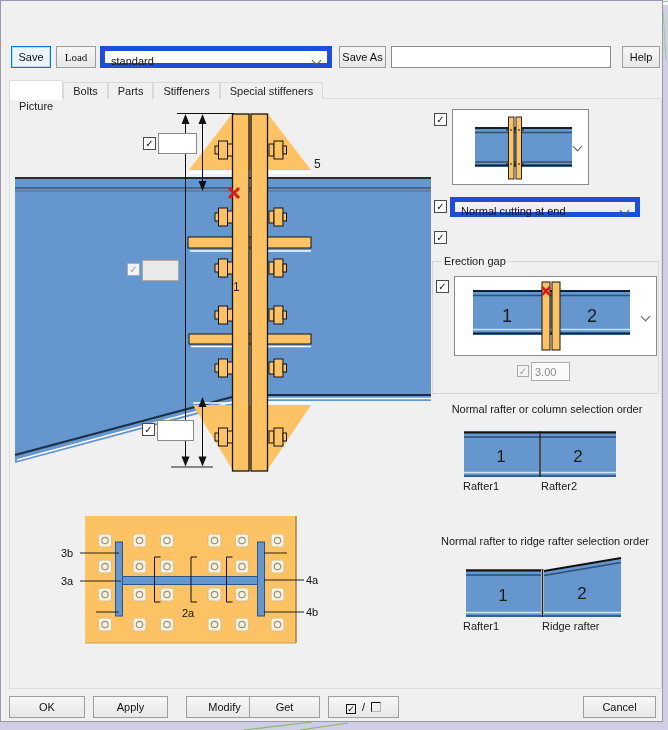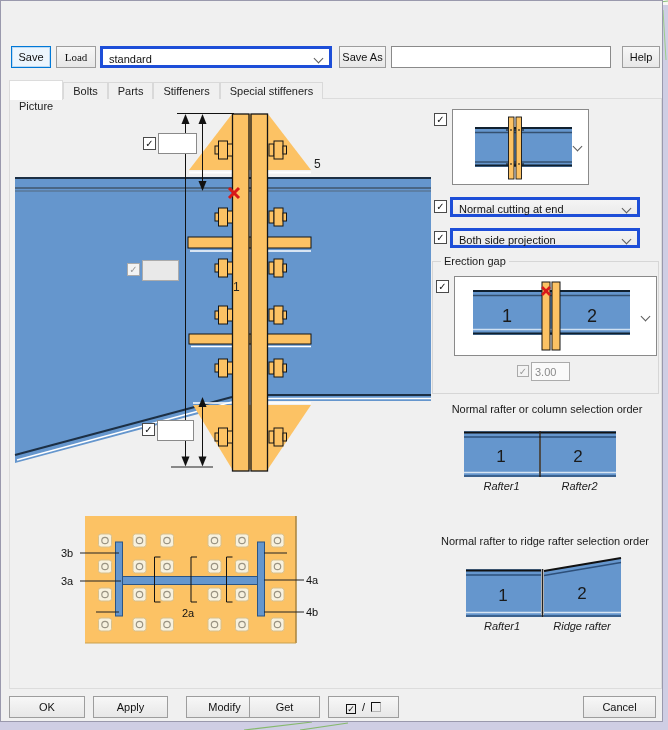--- a/index.html
+++ b/index.html
@@ -8,21 +8,21 @@
   #desktop-decor { position:absolute; left:0; top:0; z-index:0; }
   #dialog { position:absolute; left:0; top:0; width:663px; height:722px; background:#f0f0f0; border:1px solid #9a99ad; z-index:1; }
   
   #titlebar { position:absolute; left:0; top:0; width:100%; height:36px; background:#ffffff; border-bottom:1px solid #e4e4e4; }
   #title-icon { position:absolute; left:13px; top:9px; width:18px; height:18px; }
   #title-text { position:absolute; left:37px; top:11px; font-size:12px; color:#1a1a1a; }
   #close-btn { position:absolute; right:14px; top:8px; width:20px; height:20px; font-size:15px; line-height:20px; text-align:center; color:#444; cursor:pointer; }
   
   .btn { position:absolute; height:22px; border:1px solid #9d9d9d; background:linear-gradient(#f7f7f7,#e7e7e7); font-size:11px; text-align:center; line-height:20px; color:#111; }
   .btn.primary { border:1px solid #0078d7; background:#ecf5fd; box-shadow:inset 0 0 0 1px #bcd9f2; }
-  .combo { position:absolute; height:22px; border:3px solid #1d4ed8; background:#fff; font-size:11px; line-height:20px; padding:0 20px 0 6px; color:#111; }
+  .combo { position:absolute; height:22px; border:5px solid #1d4ed8; background:#fff; font-size:11px; line-height:20px; padding:0 20px 0 6px; color:#111; }
   .combo.gray { background:linear-gradient(#f4f4f4,#ebebeb); height:20px; line-height:18px; }
   .chev { position:absolute; right:7px; top:6px; width:7px; height:7px; border-right:1.5px solid #5c5c5c; border-bottom:1.5px solid #5c5c5c; transform:rotate(45deg); }
   .combo.gray .chev { top:5px; }
   input.fld { position:absolute; height:22px; border:1px solid #8a8a8a; background:#fff; font-family:"Liberation Sans",sans-serif; font-size:11px; padding:0 4px; color:#222; }
   
   #tabbar { position:absolute; left:8px; top:79px; height:19px; display:flex; align-items:flex-end; z-index:3; }
   .tab { height:17px; background:#f0f0f0; border:1px solid #d9d9d9; border-bottom:none; font-size:11px; padding:2px 9px 0 9px; color:#222; }
   .tab.active { height:19px; background:#fff; padding-top:19px; margin-bottom:-1px; border-color:#dcdcdc; }
   
   #panel { position:absolute; left:8px; top:97px; width:653px; height:591px; border:1px solid #dcdcdc; background:#f0f0f0; }
@@ -30,21 +30,21 @@
   .cb { position:absolute; width:13px; height:13px; background:#fff; border:1px solid #4a4a4a; font-size:10px; line-height:11px; text-align:center; color:#111; z-index:5; }
   .cb.checked::after { content:"✓"; }
   .cb.disabled { border-color:#aaaaaa; background:#f3f3f3; color:#9a9a9a; }
   .dimfld { position:absolute; height:21px; border:1px solid #8a8a8a; background:#fff; z-index:5; font-family:"Liberation Sans",sans-serif; font-size:11px; padding:7px 3px; }
   .dimfld.disabled { background:#e9e9e9; border-color:#ababab; color:#8a8a8a; }
   
   .imgbox { position:absolute; border:1px solid #8a8a8a; background:#fff; }
   .groupbox { position:absolute; border:1px solid #d6d6d6; }
   .grouplabel { position:absolute; top:-7px; left:8px; background:#f0f0f0; font-size:11px; padding:0 3px; color:#1a1a1a; }
   .heading { position:absolute; font-size:11px; color:#1a1a1a; text-align:center; }
-  .caption { position:absolute; font-size:11px; color:#1a1a1a; text-align:center;font-style:italic; }
+  .caption { position:absolute; font-size:11px; color:#1a1a1a; text-align:left; }
   
   .mini-cb { display:inline-block; width:10px; height:10px; border:1.6px solid #111; font-size:9px; line-height:8px; vertical-align:-1px; text-align:center; }
   .mini-cb.checked::after { content:"✓"; }
   .mini-cb.empty { border-right-color:#b5b5b5; border-bottom-color:#b5b5b5; }
   svg text { font-family:"Liberation Sans",sans-serif; }
 </style>
 </head>
 <body>
 
 <svg id="desktop-decor" width="668" height="730">
@@ -292,24 +292,20 @@
     <span class="chev" style="top:33px;"></span>
   </div>
 
   <div class="cb checked" style="left:433px; top:199px;"></div>
   <div class="combo gray" style="left:449px; top:196px; width:190px;">
     <span>Normal cutting at end</span>
     <span class="chev"></span>
   </div>
 
   <div class="cb checked" style="left:433px; top:230px;"></div>
-  <div class="combo gray" style="left:449px; top:227px; width:190px;">
-    <span>Both side projection</span>
-    <span class="chev"></span>
-  </div>
 
   <div class="groupbox" style="left:431px; top:260px; width:227px; height:133px;">
     <span class="grouplabel">Erection gap</span>
   </div>
   <div class="cb checked" style="left:435px; top:279px;"></div>
   <div class="imgbox" style="left:453px; top:275px; width:203px; height:80px;">
     <svg width="201" height="78" viewBox="0 0 201 78">
       <rect x="18" y="13" width="157" height="45" fill="#6596cd"></rect>
       <line x1="18" y1="14" x2="175" y2="14" stroke="#10202f" stroke-width="2"></line>
       <line x1="18" y1="18.5" x2="175" y2="18.5" stroke="#34506f" stroke-width="1.5"></line>

